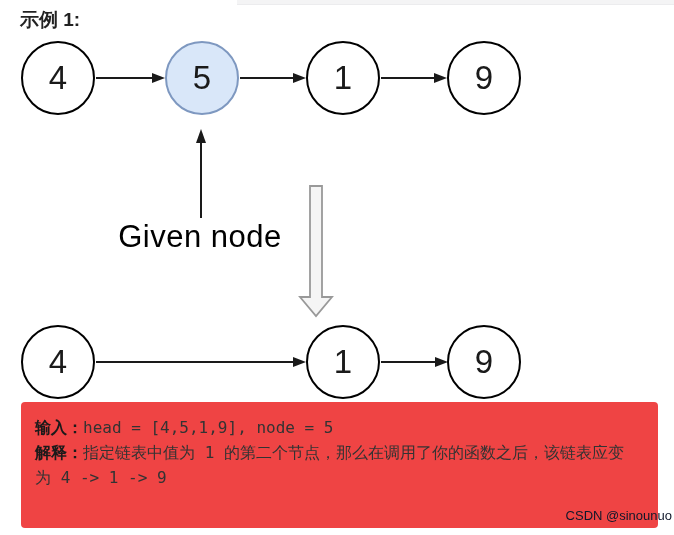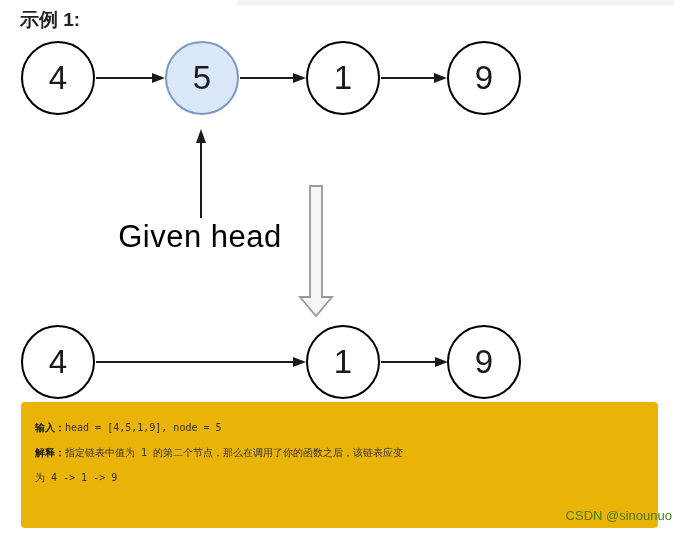--- a/index.html
+++ b/index.html
@@ -77,40 +77,40 @@
     text-align: center;
     font-size: 31px;
     color: #000000;
     letter-spacing: 0.5px;
   }
 
   .example-block {
     position: absolute;
     left: 21px; top: 402px;
     width: 637px; height: 126px;
-    background: #eab308;
+    background: #ef4444;
     border-radius: 4px;
     padding: 13px 14px 0 14px;
-    font-size: 10px;
+    font-size: 16px;
     line-height: 25px;
     color: #333333;
     font-family: "DejaVu Sans Mono", "Liberation Mono", monospace;
   }
   .example-block .label {
     font-weight: bold;
     color: #1a1a1a;
     font-family: "Liberation Sans", "DejaVu Sans", sans-serif;
   }
   .example-block .code-line { white-space: nowrap; }
 
   .watermark {
     position: absolute;
     right: 2px; top: 508px;
     font-size: 13px;
-    color: #4d7c0f;
+    color: #0f172a;
     z-index: 3;
   }
 </style>
 </head>
 <body>
 
 <div class="stage">
 
   <div class="top-strip"></div>
 
@@ -156,21 +156,21 @@
   <div class="node r1 c2 highlight">
     <span>5</span>
   </div>
   <div class="node r1 c3">
     <span>1</span>
   </div>
   <div class="node r1 c4">
     <span>9</span>
   </div>
 
-  <div class="given-node-label">Given head</div>
+  <div class="given-node-label">Given node</div>
 
   <div class="node r2 c1">
     <span>4</span>
   </div>
   <div class="node r2 c3">
     <span>1</span>
   </div>
   <div class="node r2 c4">
     <span>9</span>
   </div>

